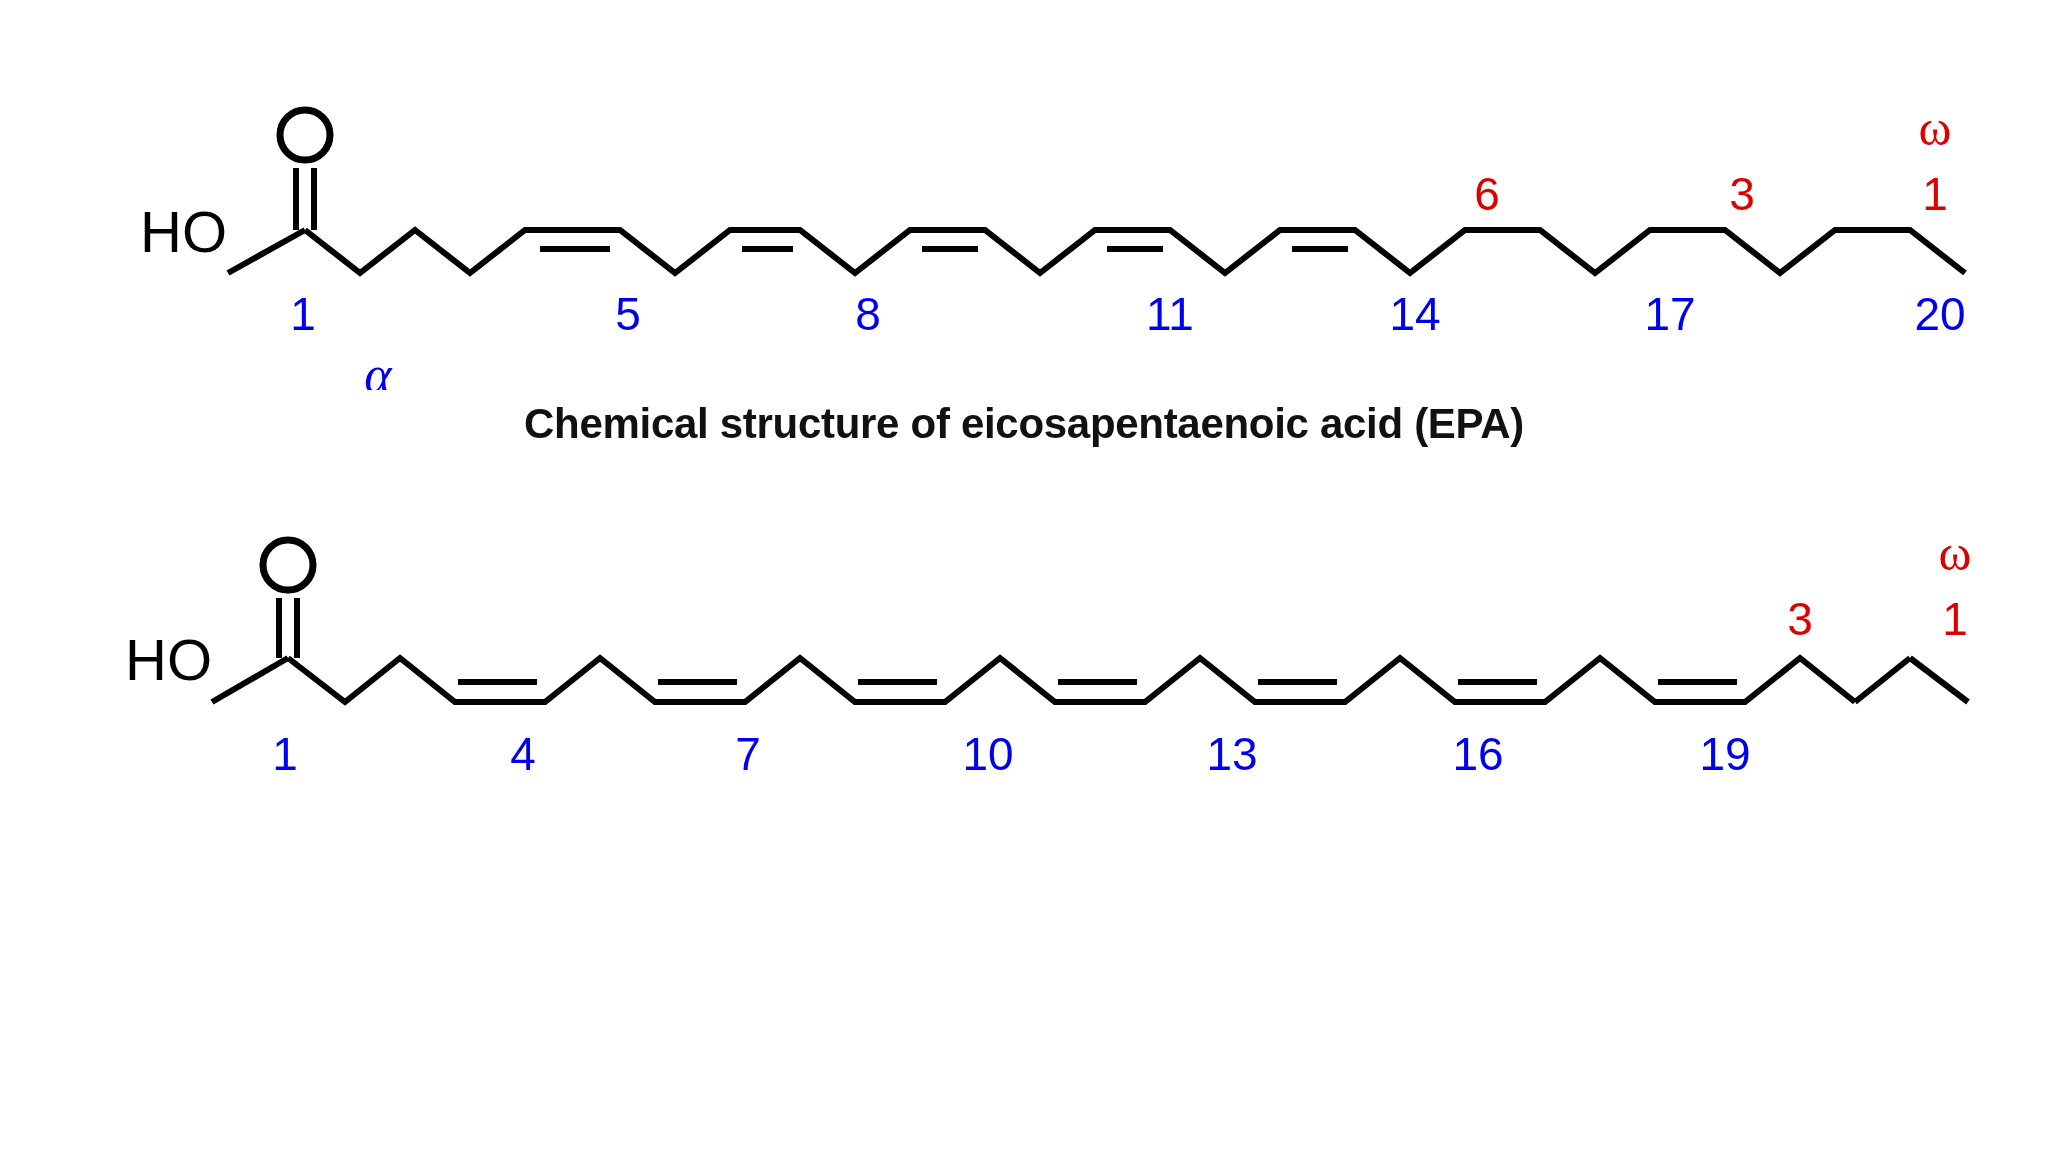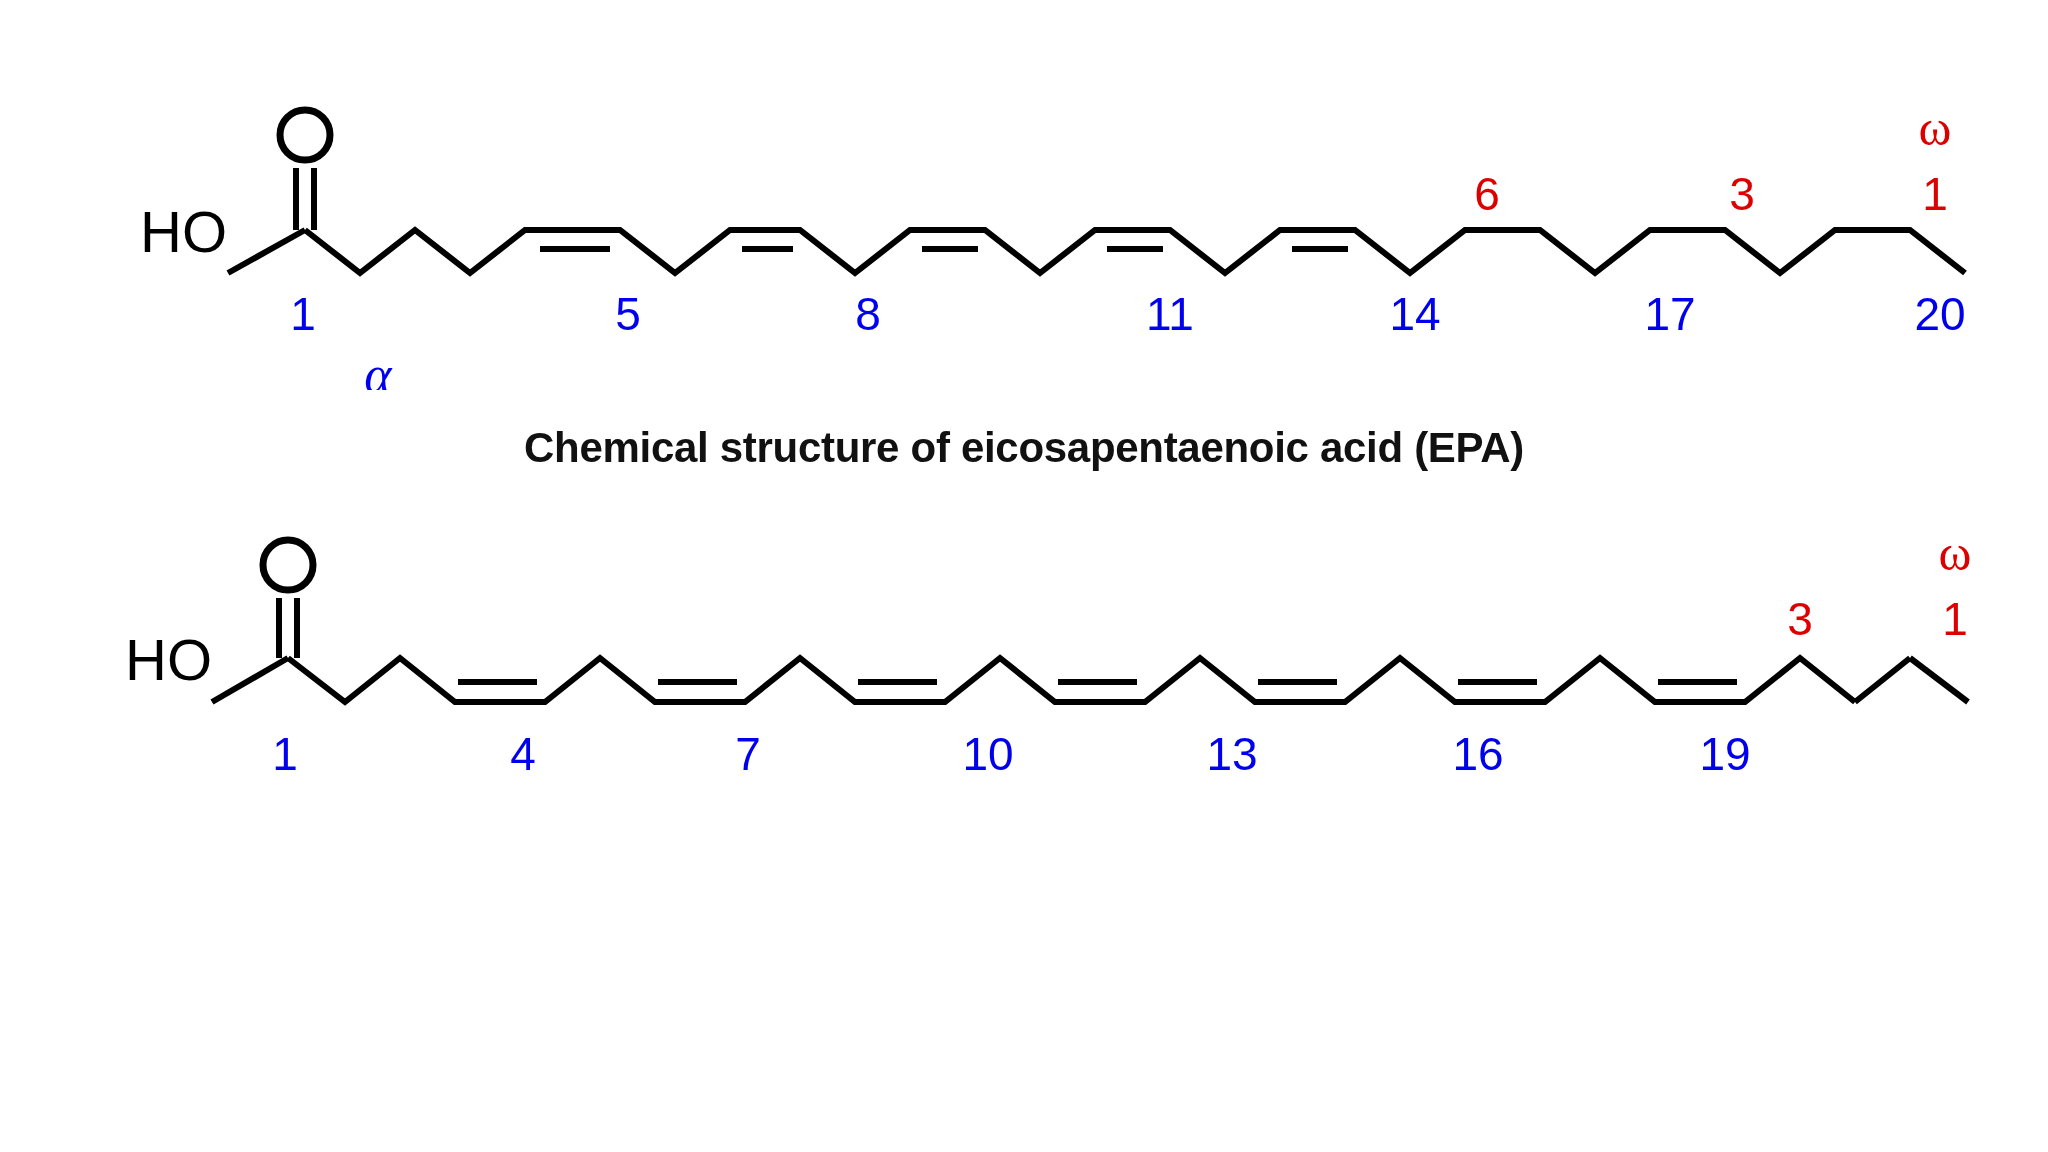--- a/index.html
+++ b/index.html
@@ -41,21 +41,21 @@
     left: 0;
     width: 2048px;
     text-align: center;
     font-family: "Liberation Sans", sans-serif;
     font-weight: bold;
     font-size: 42px;
     letter-spacing: -0.3px;
     color: #111111;
     white-space: nowrap;
   }
-  #epa-caption { top: 400px; margin-top: 24px; }
+  #epa-caption { top: 400px; }
 
   
   text.atom-label {
     font-family: "Liberation Sans", sans-serif;
     font-size: 58px;
     font-weight: 400;
     fill: #000000;
   }
   text.carbon-number {
     font-family: "Liberation Sans", sans-serif;

